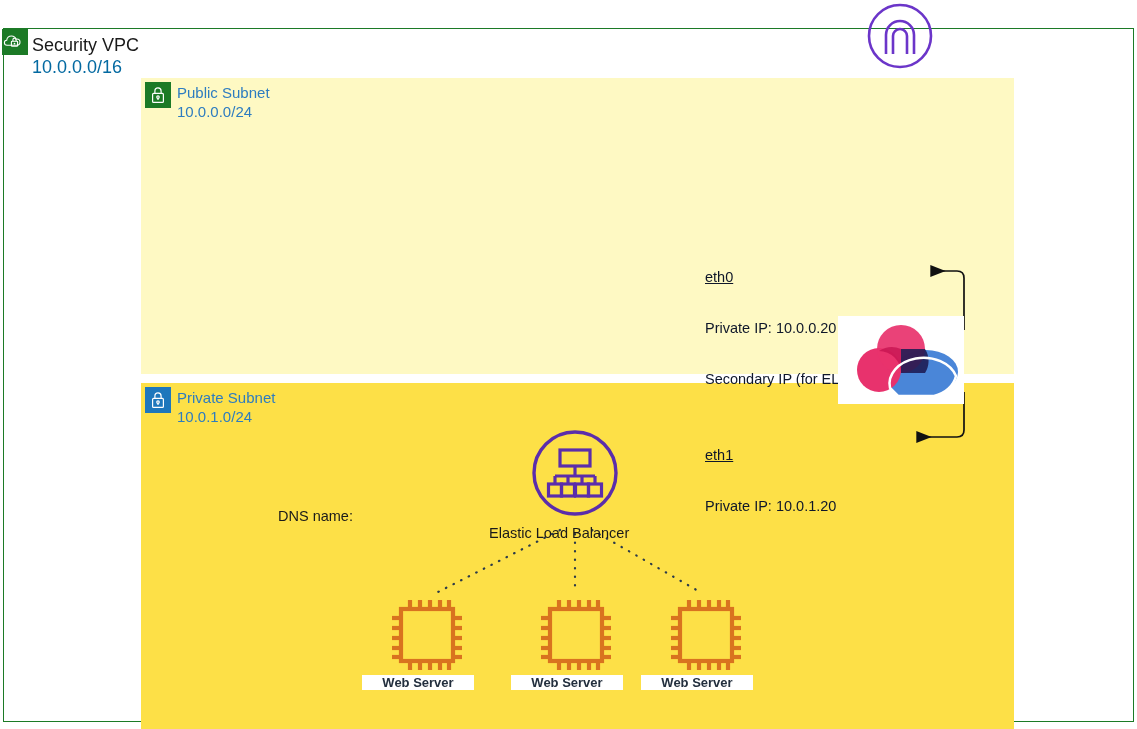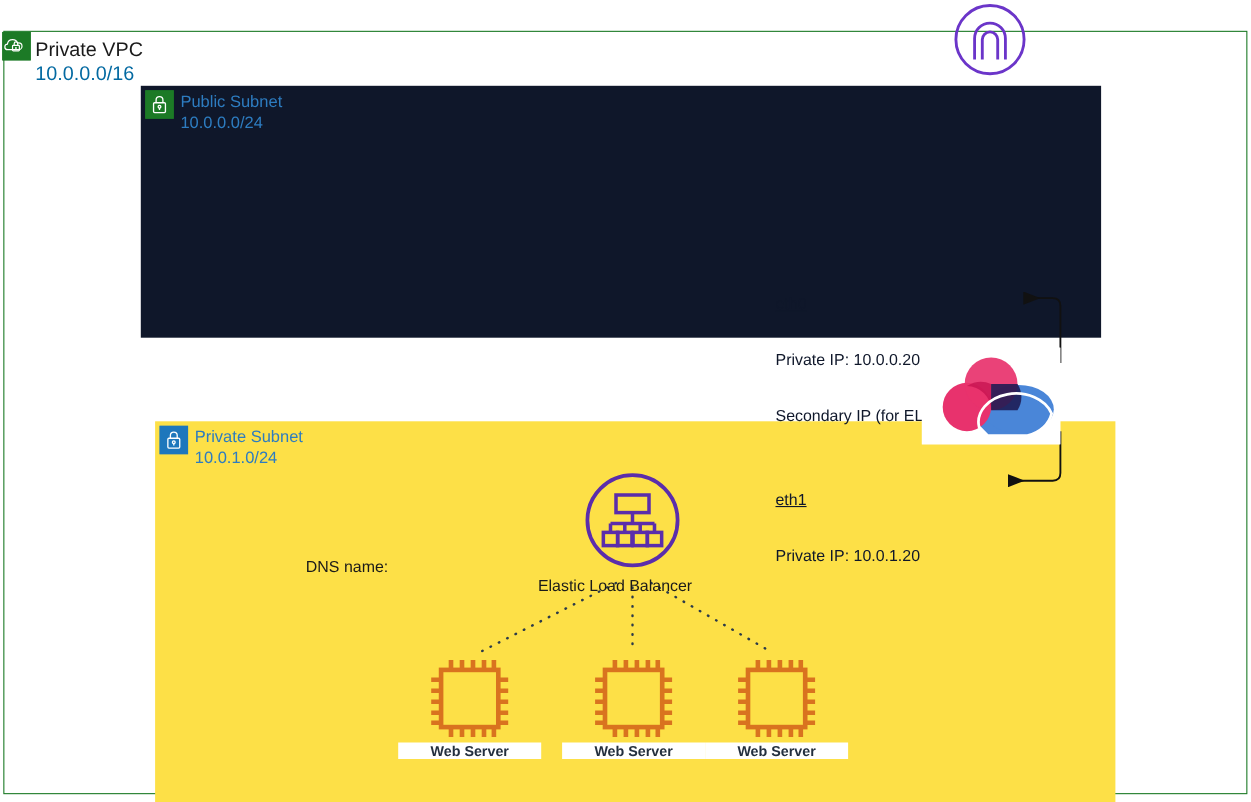--- a/index.html
+++ b/index.html
@@ -64,25 +64,25 @@
     width: 68px;
     height: 68px;
   }
 
   
   .subnet {
     position: absolute;
     box-sizing: border-box;
   }
   .subnet.public {
-    left: 128px;
+    left: 141px;
     top: 78px;
     width: 873px;
-    height: 229px;
-    background: #0f172a;
+    height: 296px;
+    background: #fef9c3;
   }
   .subnet.private {
     left: 141px;
     top: 383px;
     width: 873px;
     height: 383px;
     background: #fde047;
   }
   .subnet-icon {
     position: absolute;
@@ -179,21 +179,21 @@
   .dns-block span { display: block; }
 
   
   .ec2 {
     position: absolute;
     width: 78px;
     height: 78px;
   }
   .ec2-label {
     position: absolute;
-    width: 130px;
+    width: 112px;
     text-align: center;
     font-size: 13px;
     font-weight: bold;
     color: #232f3e;
     background: #ffffff;
     white-space: pre;
   }
   #ec2-0 { left: 388px; top: 596px; }
   #ec2-1 { left: 537px; top: 596px; }
   #ec2-2 { left: 667px; top: 596px; }
@@ -210,21 +210,21 @@
 
   <div class="vpc-icon">
     <svg width="26" height="26" viewBox="0 0 26 26" aria-hidden="true">
       <rect x="0" y="0" width="26" height="26" fill="#1c7a26"></rect>
       <path d="M5 16.2c-1.5 0-2.6-1.1-2.6-2.5 0-1.3 1-2.4 2.3-2.5 0.3-2.4 2.3-4.2 4.8-4.2 2.1 0 3.9 1.3 4.5 3.2 0.3-0.1 0.6-0.2 0.9-0.2 1.7 0 3.1 1.3 3.1 3 0 1.7-1.4 3.2-3.1 3.2z" fill="none" stroke="#ffffff" stroke-width="1.1"></path>
       <rect x="9.4" y="12.2" width="6.2" height="5" rx="0.7" fill="none" stroke="#ffffff" stroke-width="1.1"></rect>
       <path d="M10.9 12.2v-1.5a1.6 1.6 0 0 1 3.2 0v1.5" fill="none" stroke="#ffffff" stroke-width="1.1"></path>
       <circle cx="12.5" cy="14.6" r="0.85" fill="#ffffff"></circle>
     </svg>
   </div>
-  <div class="vpc-title">Private VPC</div>
+  <div class="vpc-title">Security VPC</div>
   <div class="vpc-cidr">10.0.0.0/16</div>
 
   <div class="gateway-icon">
     <svg width="68" height="68" viewBox="0 0 68 68" aria-hidden="true">
       <circle cx="34" cy="34" r="31" fill="none" stroke="#6b35c9" stroke-width="2.6"></circle>
       <path d="M20 52 L20 33 A14 14 0 0 1 48 33 L48 52" fill="none" stroke="#6b35c9" stroke-width="2.6"></path>
       <path d="M27 52 L27 34 A7 7 0 0 1 41 34 L41 52" fill="none" stroke="#6b35c9" stroke-width="2.6"></path>
     </svg>
   </div>
 

